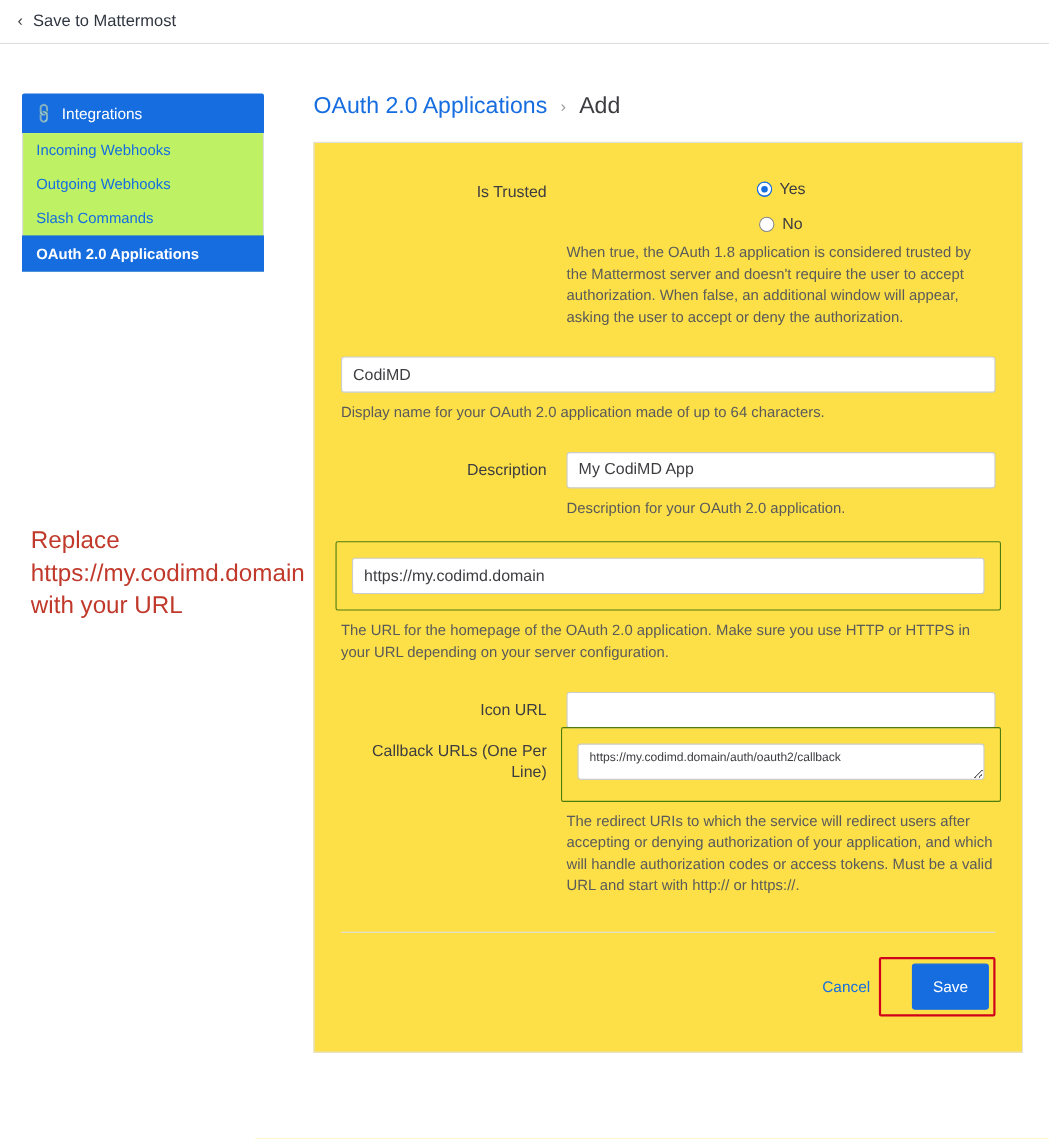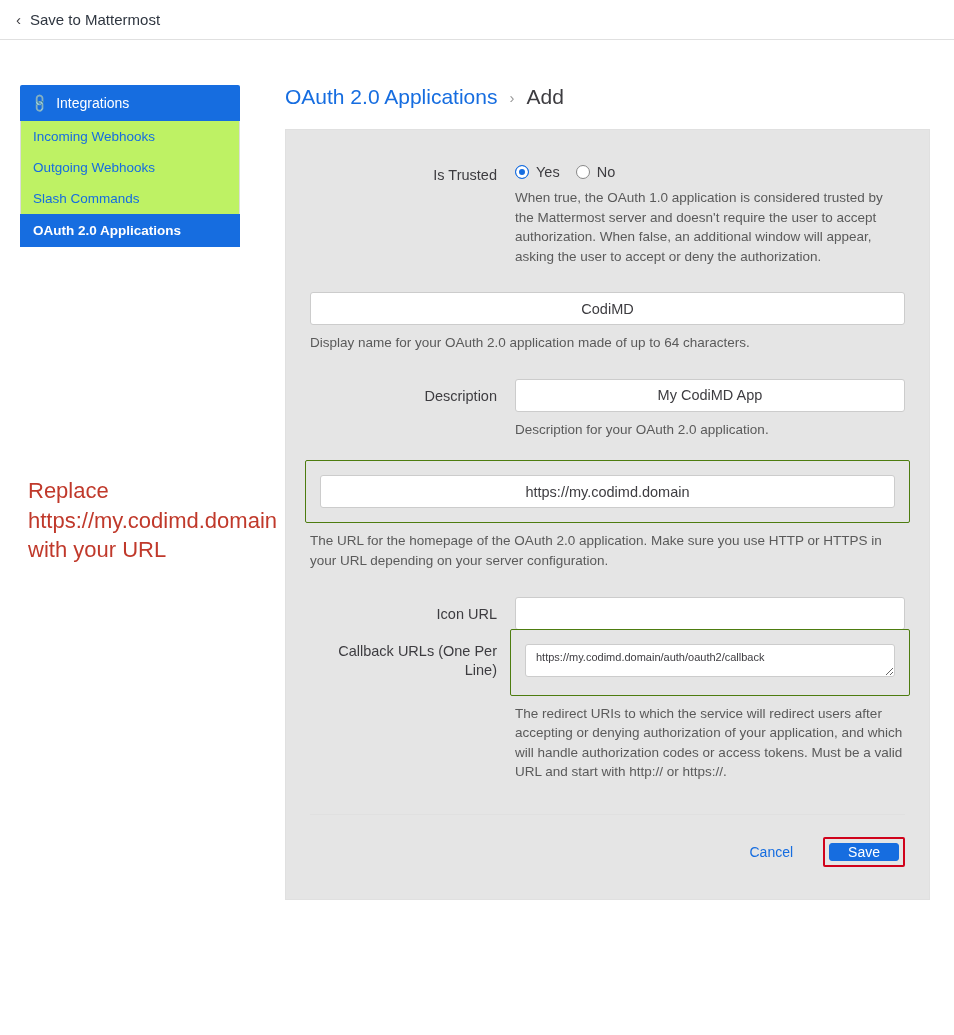--- a/index.html
+++ b/index.html
@@ -85,21 +85,21 @@
     margin-bottom: 20px;
     display: flex;
     align-items: center;
     gap: 12px;
   }
   .crumb-link { color: #166de0; cursor: pointer; }
   .crumb-sep { color: #999; font-size: 15px; }
   .crumb-current { color: #3d3c40; }
   .card {
     border: 1px solid #e0e0e0;
-    background: #e5e5e5;
+    background: #fde047;
     padding: 28px 24px 18px 24px;
     width: 645px;
   }
   .row {
     display: flex;
     margin-bottom: 4px;
   }
   .label {
     width: 205px;
     flex: 0 0 205px;
@@ -117,21 +117,20 @@
   input[type=text] {
     width: 100%;
     height: 33px;
     border: 1px solid #cccccc;
     border-radius: 3px;
     padding: 5px 10px;
     font-size: 14.5px;
     font-family: "Liberation Sans", sans-serif;
     color: #3d3c40;
     background: #fff;
-    text-align: center;
   }
   textarea {
     width: 100%;
     height: 33px;
     border: 1px solid #cccccc;
     border-radius: 3px;
     padding: 6px 10px;
     font-size: 11px;
     font-family: "Liberation Sans", sans-serif;
     color: #3d3c40;
@@ -144,20 +143,21 @@
     color: #5a5a5a;
     line-height: 1.45;
     margin: 8px 0 22px 0;
   }
   .radio-group {
     display: flex;
     align-items: center;
     gap: 16px;
     padding-top: 6px;
     font-size: 14.5px;
+    flex-direction: column;
   }
   .radio-opt { display: flex; align-items: center; gap: 7px; cursor: pointer; }
   .radio {
     width: 14px; height: 14px;
     border-radius: 50%;
     border: 1px solid #888;
     background: #fff;
     position: relative;
     display: inline-block;
   }
@@ -174,21 +174,21 @@
   }
   .highlight input[type=text], .highlight textarea { border-color: #cccccc; }
   .divider {
     border-top: 1px solid #e0e0e0;
     margin: 10px 0 0 0;
   }
   .actions {
     display: flex;
     justify-content: flex-end;
     align-items: center;
-    gap: 26px;
+    gap: 4px;
     padding: 22px 0 14px 0;
   }
   .cancel-btn {
     font-size: 14px;
     color: #166de0;
     background: none;
     border: none;
     cursor: pointer;
     font-family: "Liberation Sans", sans-serif;
     padding: 6px 4px;
@@ -197,23 +197,24 @@
     border: 2px solid #d0021b;
     padding: 4px;
     border-radius: 2px;
   }
   .save-btn {
     background: #166de0;
     color: #fff;
     border: 1px solid #166de0;
     border-radius: 3px;
     font-size: 14px;
-    padding: 0 18px;
+    padding: 12px 18px;
     cursor: pointer;
     font-family: "Liberation Sans", sans-serif;
+    margin-left: 24px;
   }
   .annotation {
     position: absolute;
     left: 28px;
     top: 476px;
     width: 260px;
     color: #c0392b;
     font-size: 22px;
     line-height: 1.35;
   }
@@ -259,21 +260,21 @@
           <div class="radio-group">
             <label class="radio-opt">
               <span class="radio checked"></span>
               <span>Yes</span>
             </label>
             <label class="radio-opt">
               <span class="radio"></span>
               <span>No</span>
             </label>
           </div>
-          <div class="help">When true, the OAuth 1.0 application is considered trusted by the Mattermost server and doesn't require the user to accept authorization. When false, an additional window will appear, asking the user to accept or deny the authorization.</div>
+          <div class="help">When true, the OAuth 1.8 application is considered trusted by the Mattermost server and doesn't require the user to accept authorization. When false, an additional window will appear, asking the user to accept or deny the authorization.</div>
         </div>
       </div>
 
       <div class="row">
         <div class="field">
           <input type="text" value="CodiMD" style="">
           <div class="help">Display name for your OAuth 2.0 application made of up to 64 characters.</div>
         </div>
       </div>
 

